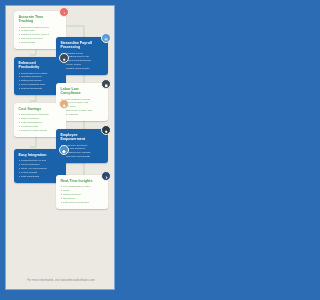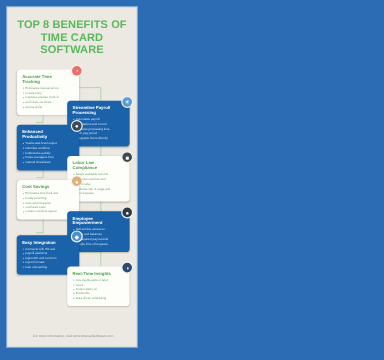--- a/index.html
+++ b/index.html
@@ -104,21 +104,20 @@
     font-size:2.6px;
     color:#8a8a84;
     letter-spacing:0.1px;
   }
 </style>
 </head>
 <body>
 
 <div id="poster">
 
-  <div id="title">TOP 8 BENEFITS OF TIME CARD SOFTWARE</div>
 
   <div id="flow">
 
     <svg id="connectors" viewBox="0 0 110 205" preserveAspectRatio="none">
       <g fill="none" stroke="#a9d2a0" stroke-width="0.7">
         <path d="M55 19 L78 19 L78 30"></path>
         <path d="M30 30 L30 48 L24 48"></path>
         <path d="M55 64 L78 64 L78 76"></path>
         <path d="M30 76 L30 94 L24 94"></path>
         <path d="M55 110 L78 110 L78 122"></path>

